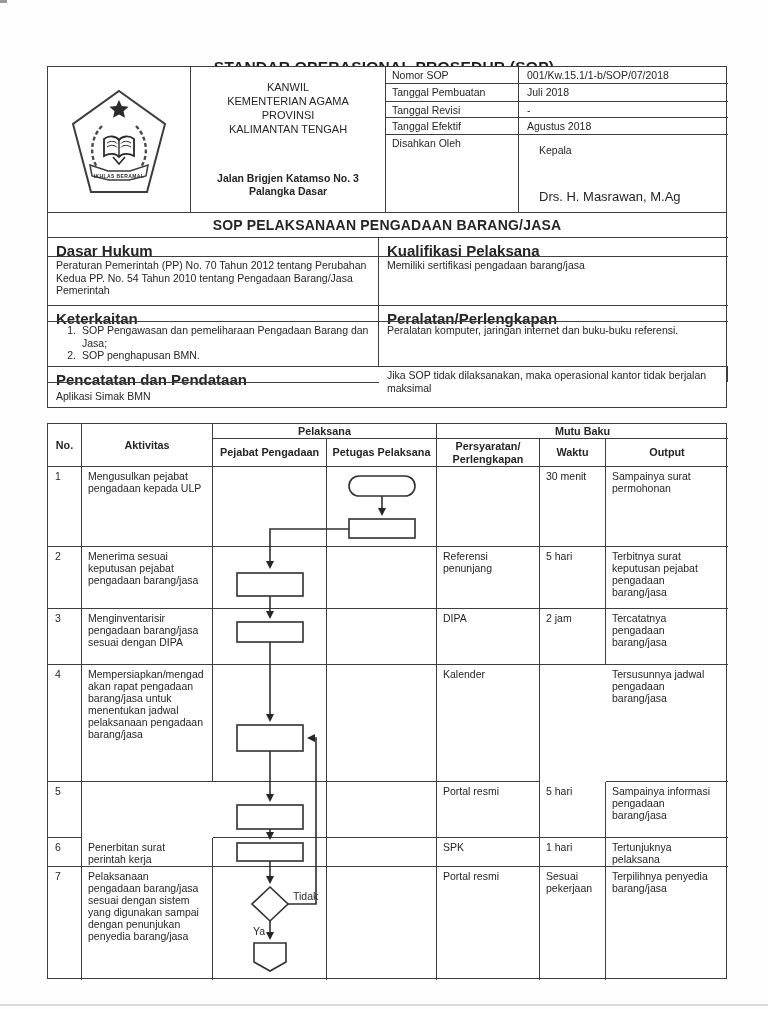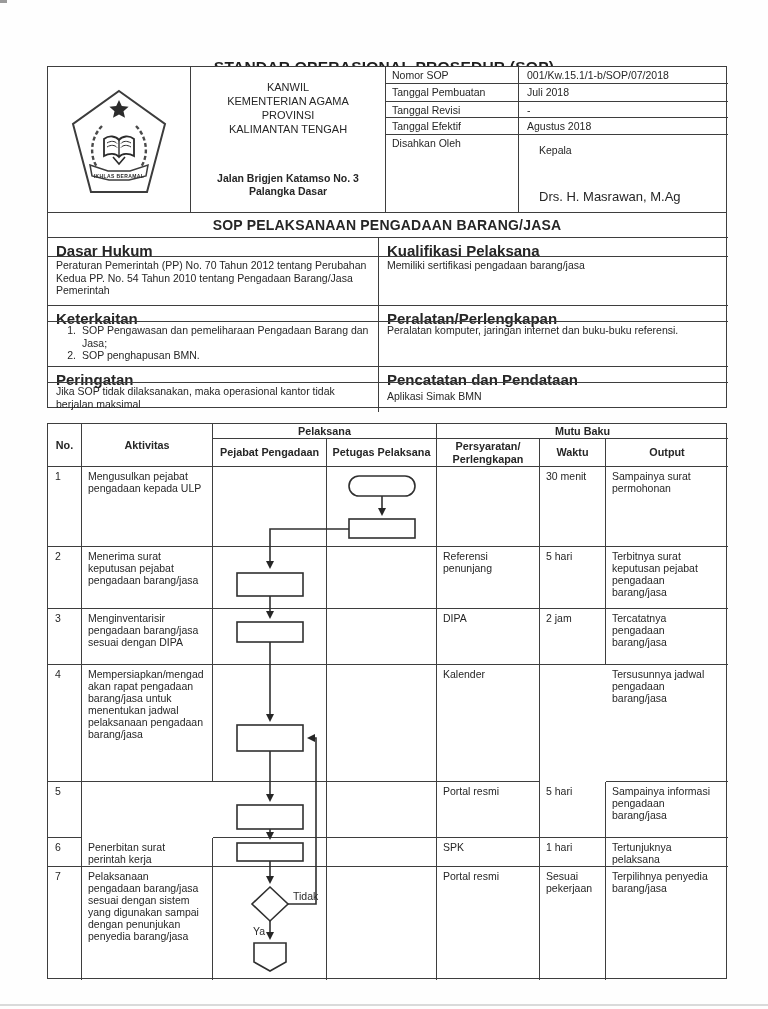--- a/index.html
+++ b/index.html
@@ -138,21 +138,20 @@
         <span class="ki-num">1.</span>
         <span>SOP Pengawasan dan pemeliharaan Pengadaan Barang dan Jasa;</span>
       </div>
       <div class="ki">
         <span class="ki-num">2.</span>
         <span>SOP penghapusan BMN.</span>
       </div>
     </div>
     <div class="ig">Peralatan komputer, jaringan internet dan buku-buku referensi.</div>
 
-    <div class="ig ig-left ig-h">Peringatan</div>
     <div class="ig ig-h">Pencatatan dan Pendataan</div>
 
     <div class="ig ig-left">Jika SOP tidak dilaksanakan, maka operasional kantor tidak berjalan maksimal</div>
     <div class="ig" style="padding-top:7px">Aplikasi Simak BMN</div>
   </div>
 </div>
 
 <div class="ptable">
 
   <div class="pc ph" style="grid-column:1; grid-row:1/3">No.</div>
@@ -169,21 +168,21 @@
 
   <div class="pc pb pb-no" style="grid-column:1; grid-row:3">1</div>
   <div class="pc pb" style="grid-column:2; grid-row:3">Mengusulkan pejabat pengadaan kepada ULP</div>
   <div class="pc" style="grid-column:3; grid-row:3"></div>
   <div class="pc" style="grid-column:4; grid-row:3"></div>
   <div class="pc pb" style="grid-column:5; grid-row:3"></div>
   <div class="pc pb" style="grid-column:6; grid-row:3">30 menit</div>
   <div class="pc pb lc" style="grid-column:7; grid-row:3">Sampainya surat permohonan</div>
 
   <div class="pc pb pb-no" style="grid-column:1; grid-row:4">2</div>
-  <div class="pc pb" style="grid-column:2; grid-row:4">Menerima surat keputusan pejabat pengadaan barang/jasa</div>
+  <div class="pc pb" style="grid-column:2; grid-row:4">Menerima sesuai keputusan pejabat pengadaan barang/jasa</div>
   <div class="pc" style="grid-column:3; grid-row:4"></div>
   <div class="pc" style="grid-column:4; grid-row:4"></div>
   <div class="pc pb" style="grid-column:5; grid-row:4">Referensi penunjang</div>
   <div class="pc pb" style="grid-column:6; grid-row:4">5 hari</div>
   <div class="pc pb lc" style="grid-column:7; grid-row:4">Terbitnya surat keputusan pejabat pengadaan barang/jasa</div>
 
   <div class="pc pb pb-no" style="grid-column:1; grid-row:5">3</div>
   <div class="pc pb" style="grid-column:2; grid-row:5">Menginventarisir pengadaan barang/jasa sesuai dengan DIPA</div>
   <div class="pc" style="grid-column:3; grid-row:5"></div>
   <div class="pc" style="grid-column:4; grid-row:5"></div>

